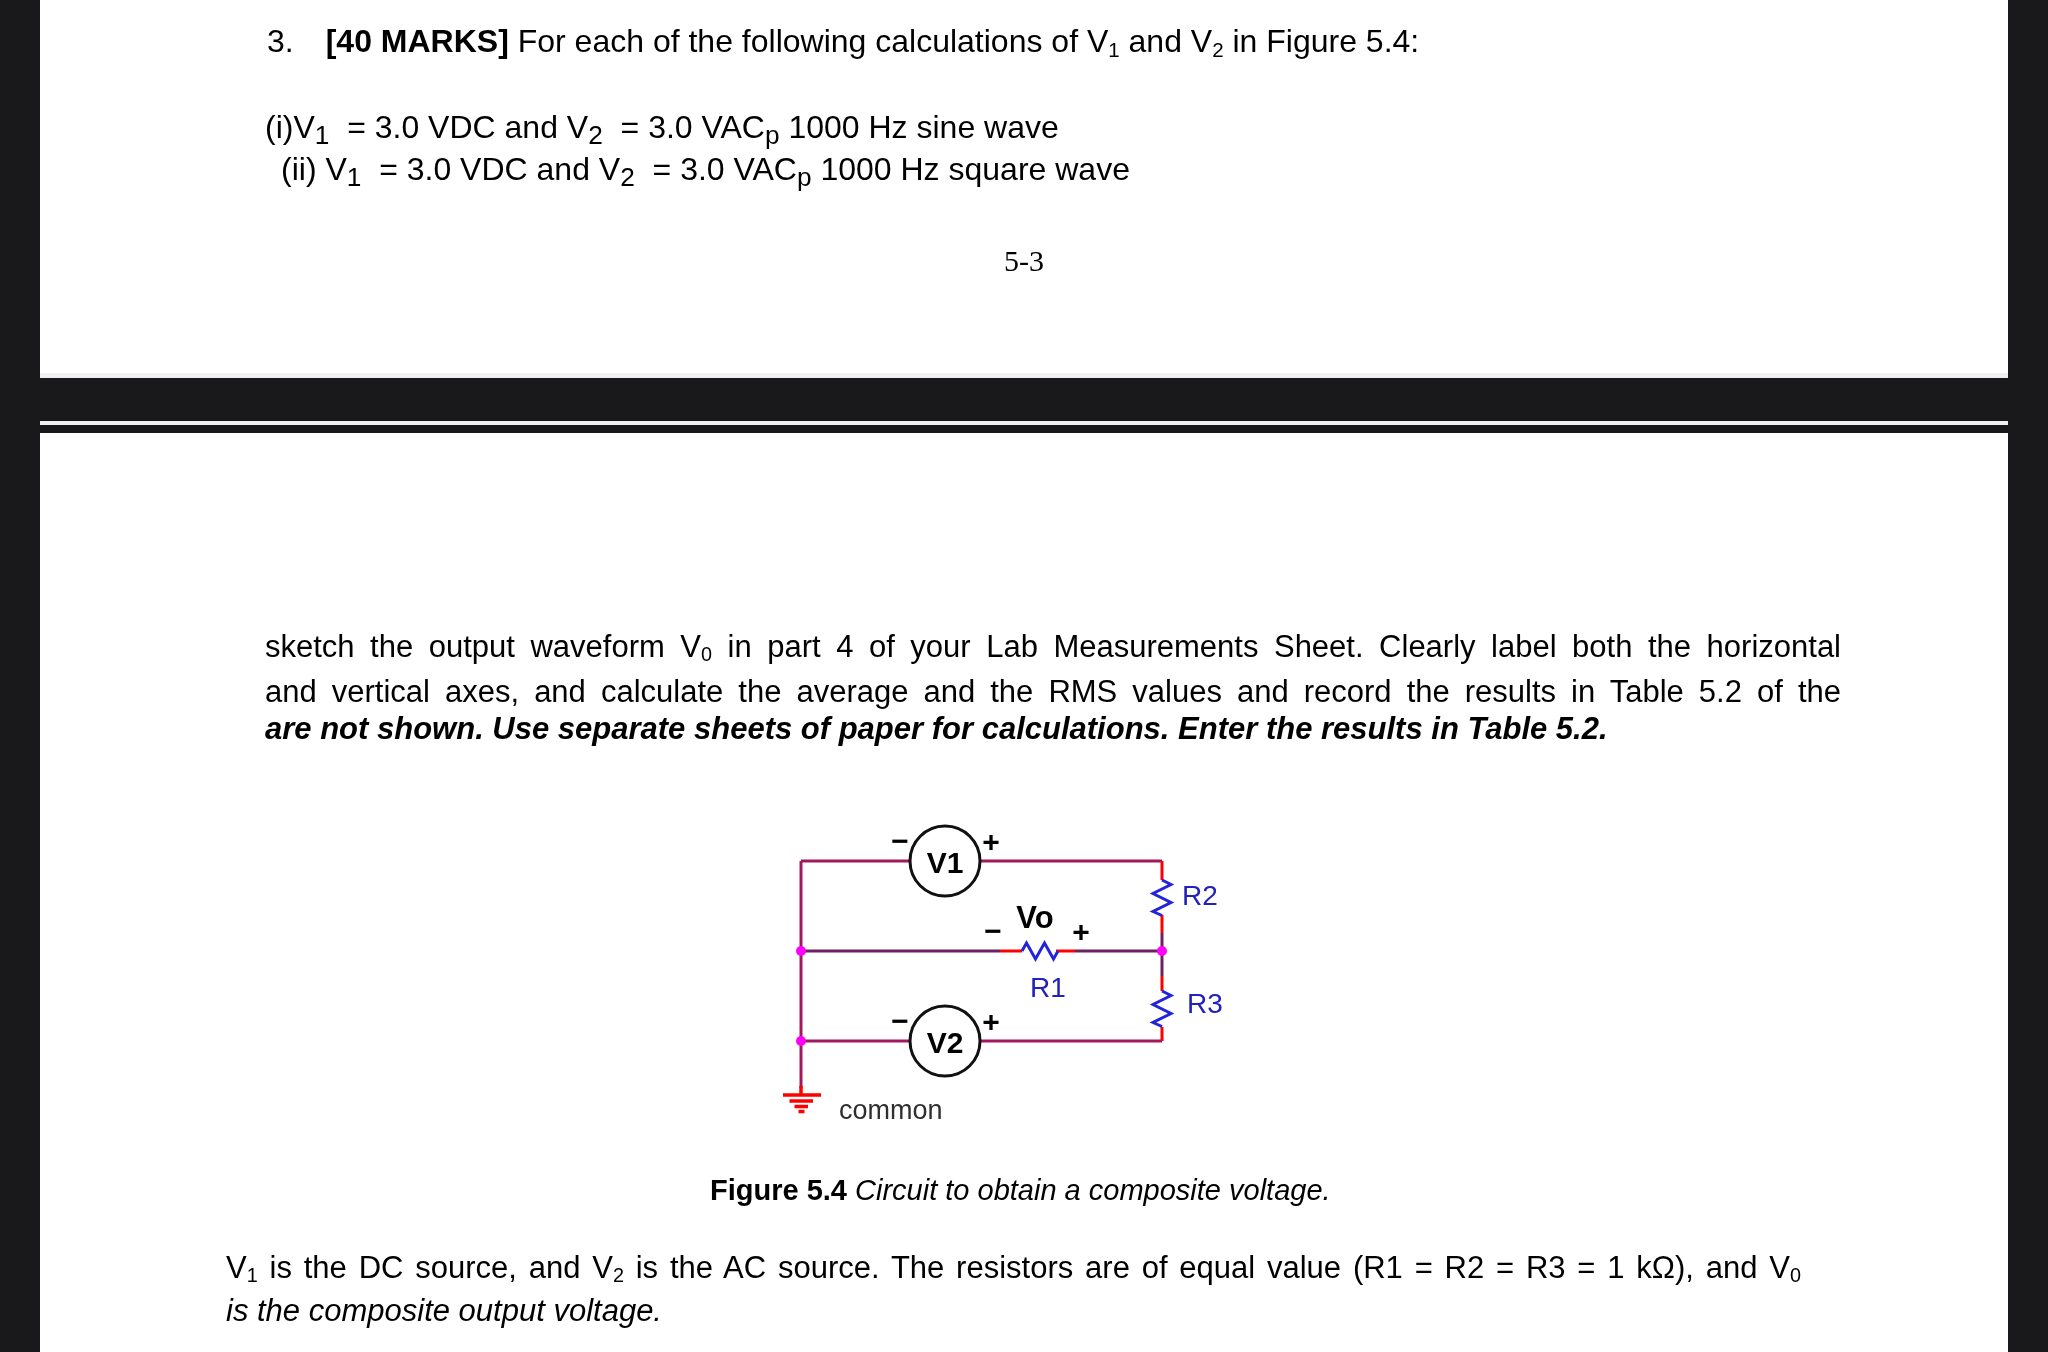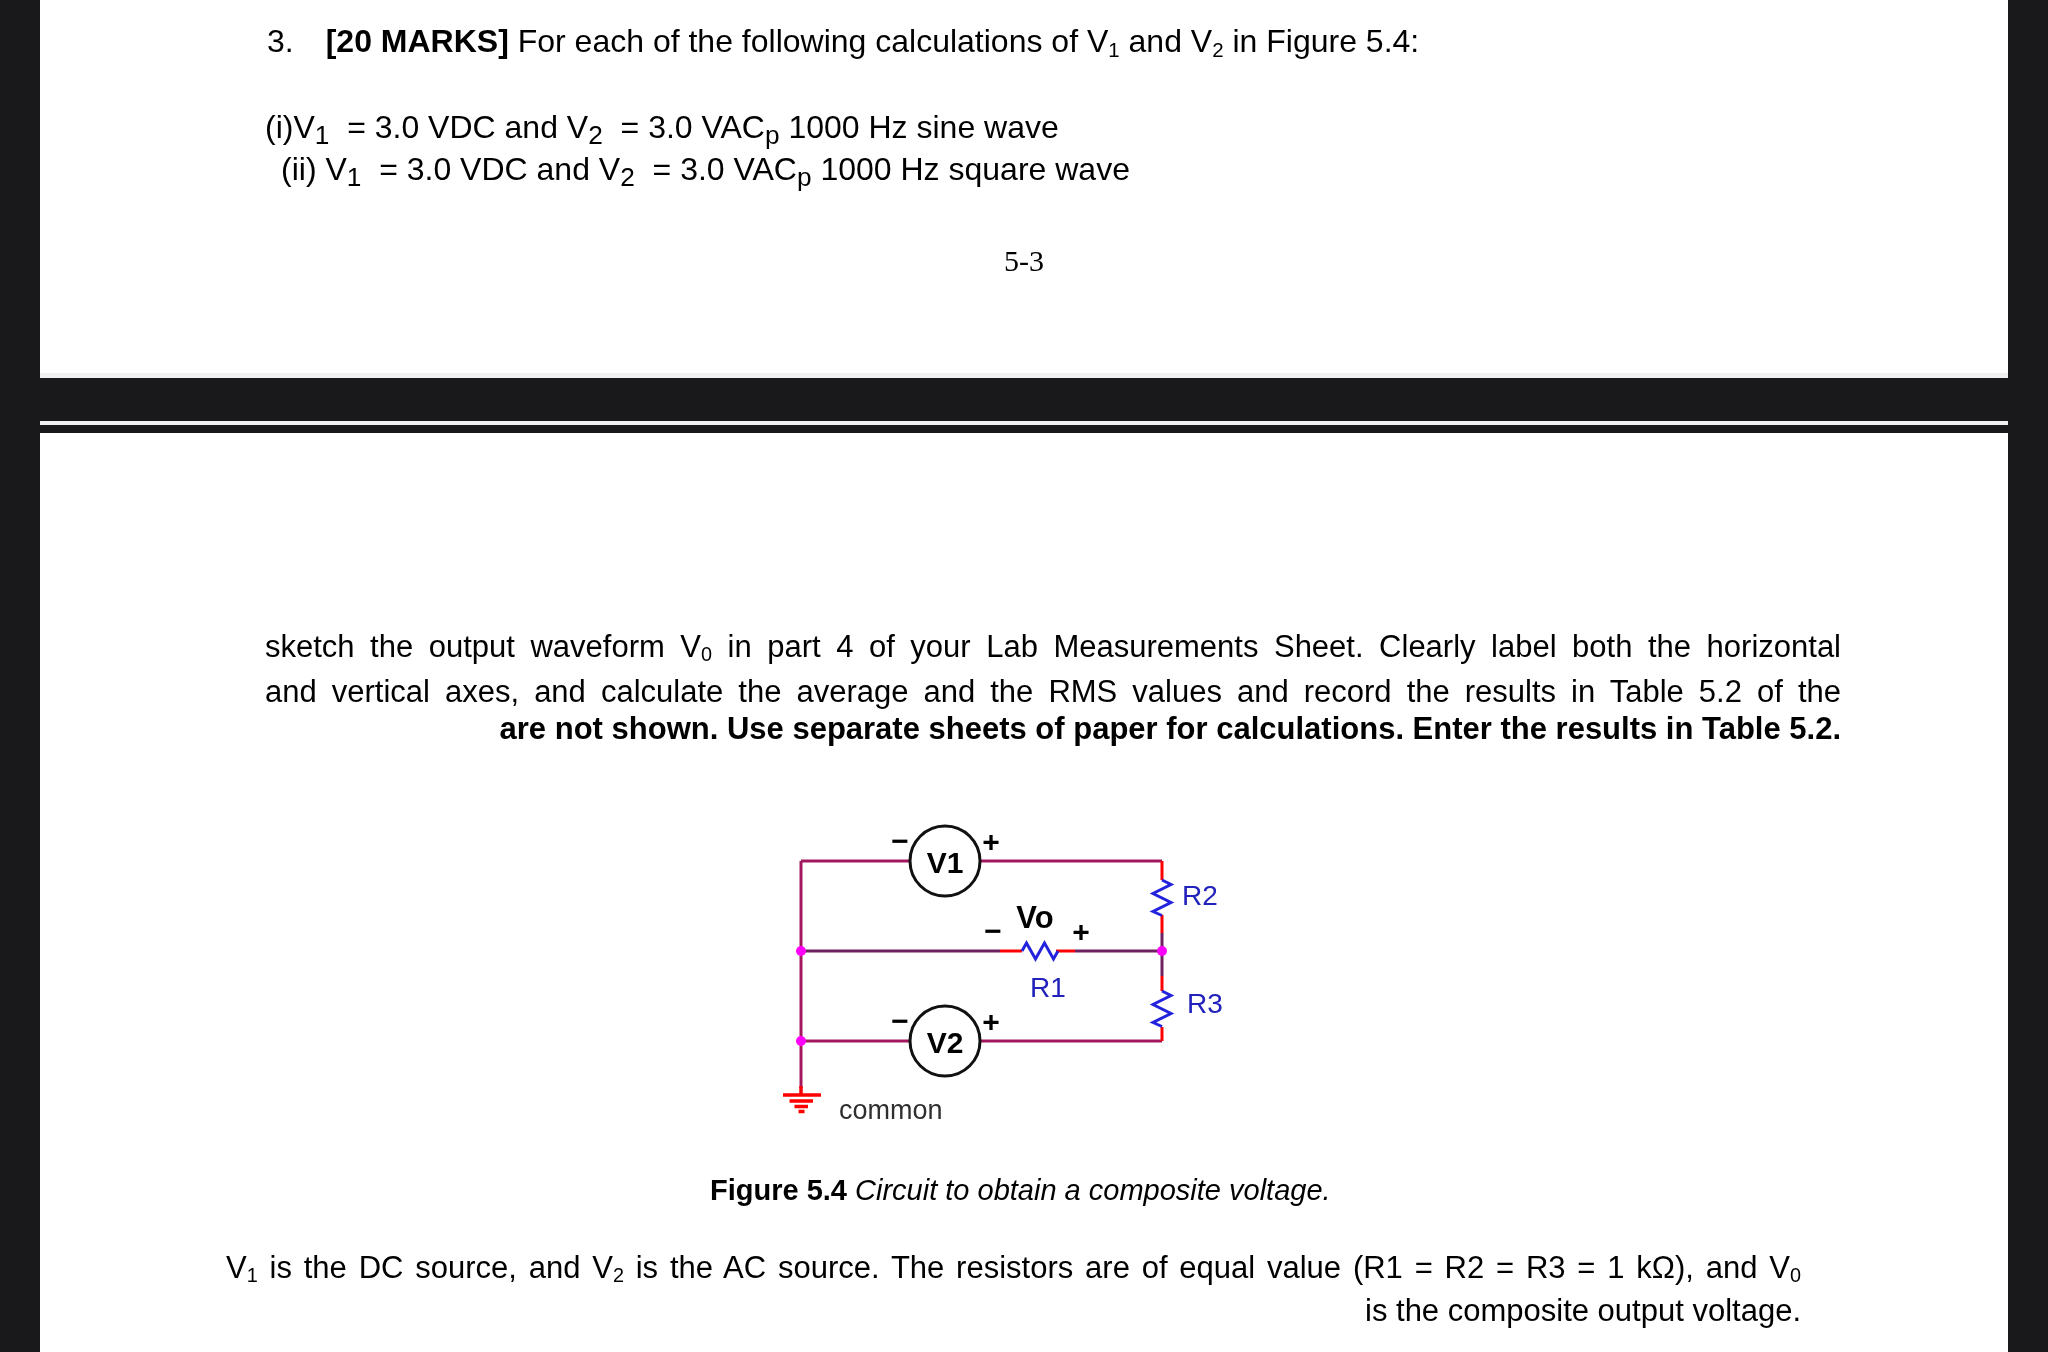--- a/index.html
+++ b/index.html
@@ -20,38 +20,38 @@
   .seam{position:absolute;left:40px;width:1968px;background:var(--seam);}
   #seam-top{top:373px;height:5px;}
   #seam-bottom{top:421px;height:4px;}
   #band{position:absolute;left:0;top:378px;width:2048px;height:43px;background:var(--band);}
   .abs{position:absolute;}
   .rich{white-space:pre-wrap;}
   .p1text{font-size:32px;line-height:38px;}
   .body2{font-size:31px;line-height:37px;}
   .pgnum{font-family:"Liberation Serif", serif;font-size:30px;line-height:38px;text-align:center;width:100%;}
   .para .jline{text-align:justify;text-align-last:justify;}
-  .para .nline{text-align:right;}
+  .para .nline{text-align:left;font-style:italic;}
   .sg-b{font-weight:bold;}
   .sg-i{font-style:italic;}
   .sg-sub{font-size:.64em;vertical-align:-0.22em;}
   .sg-subL{font-size:.82em;vertical-align:-0.24em;}
   .sg-tab{margin-right:32px;}
   .caption{font-size:29px;line-height:37px;}
   svg text{font-family:"Liberation Sans", sans-serif;}
 </style>
 </head>
 <body>
 
 <div class="abs" id="band"></div>
 <div class="abs" style="left:0;top:0;width:40px;height:1352px;background:var(--band);"></div>
 <div class="abs" style="left:2008px;top:0;width:40px;height:1352px;background:var(--band);"></div>
 
 <div class="page" id="page1">
-  <div class="abs rich p1text" style="left:227px;top:22px;"><span class="sg-tab">3.</span><span class="sg-b">[20 MARKS]</span><span> For each of the following calculations of V</span><span class="sg-sub">1</span><span> and V</span><span class="sg-sub">2</span><span> in Figure 5.4:</span></div>
+  <div class="abs rich p1text" style="left:227px;top:22px;"><span class="sg-tab">3.</span><span class="sg-b">[40 MARKS]</span><span> For each of the following calculations of V</span><span class="sg-sub">1</span><span> and V</span><span class="sg-sub">2</span><span> in Figure 5.4:</span></div>
   <div class="abs rich p1text" style="left:225px;top:108px;"><span>(i)V</span><span class="sg-subL">1</span><span>  = 3.0 VDC and V</span><span class="sg-subL">2</span><span>  = 3.0 VAC</span><span class="sg-subL">p</span><span> 1000 Hz sine wave</span></div>
   <div class="abs rich p1text" style="left:225px;top:150px;margin-left:16px;"><span>(ii) V</span><span class="sg-subL">1</span><span>  = 3.0 VDC and V</span><span class="sg-subL">2</span><span>  = 3.0 VAC</span><span class="sg-subL">p</span><span> 1000 Hz square wave</span></div>
   <div class="abs pgnum" style="left:0;top:242px;">5-3</div>
 </div>
 <div class="seam" id="seam-top"></div>
 <div class="seam" id="seam-bottom"></div>
 
 <div class="page" id="page2">
 
   <div class="abs body2 para" style="left:225px;top:195px;width:1576px;">

